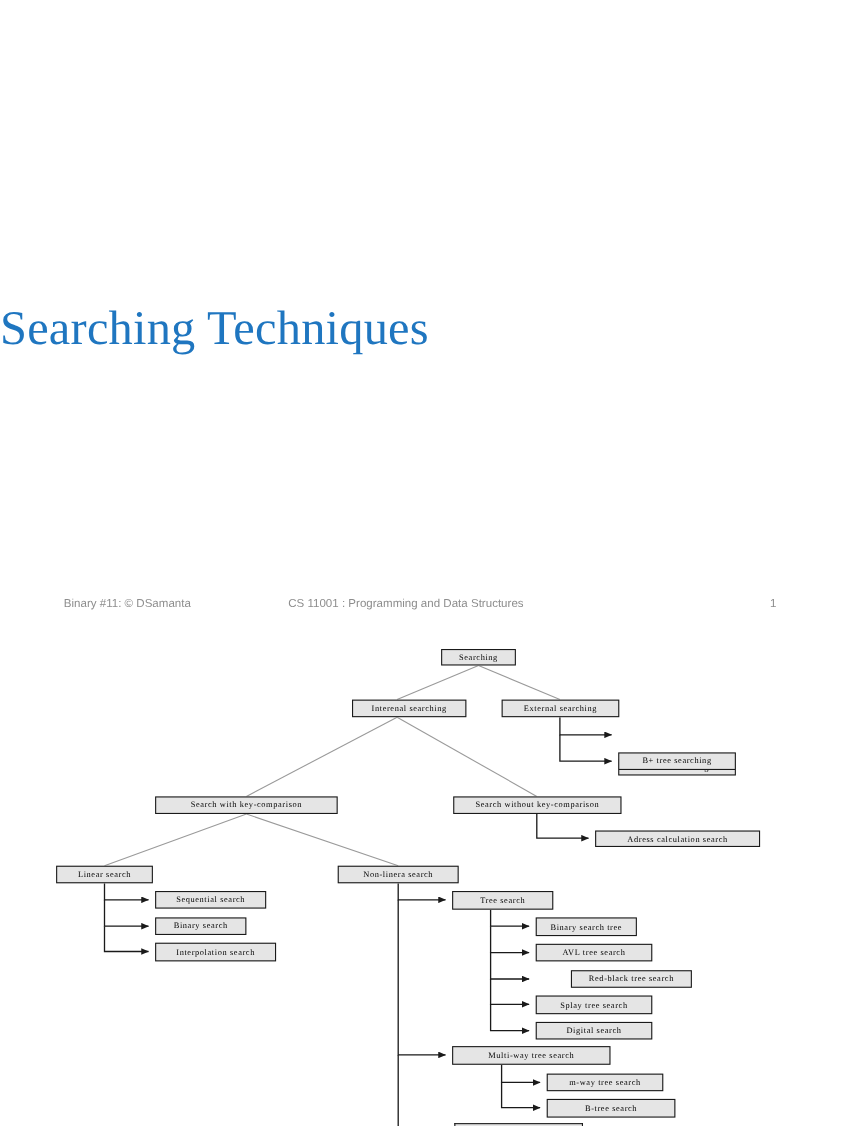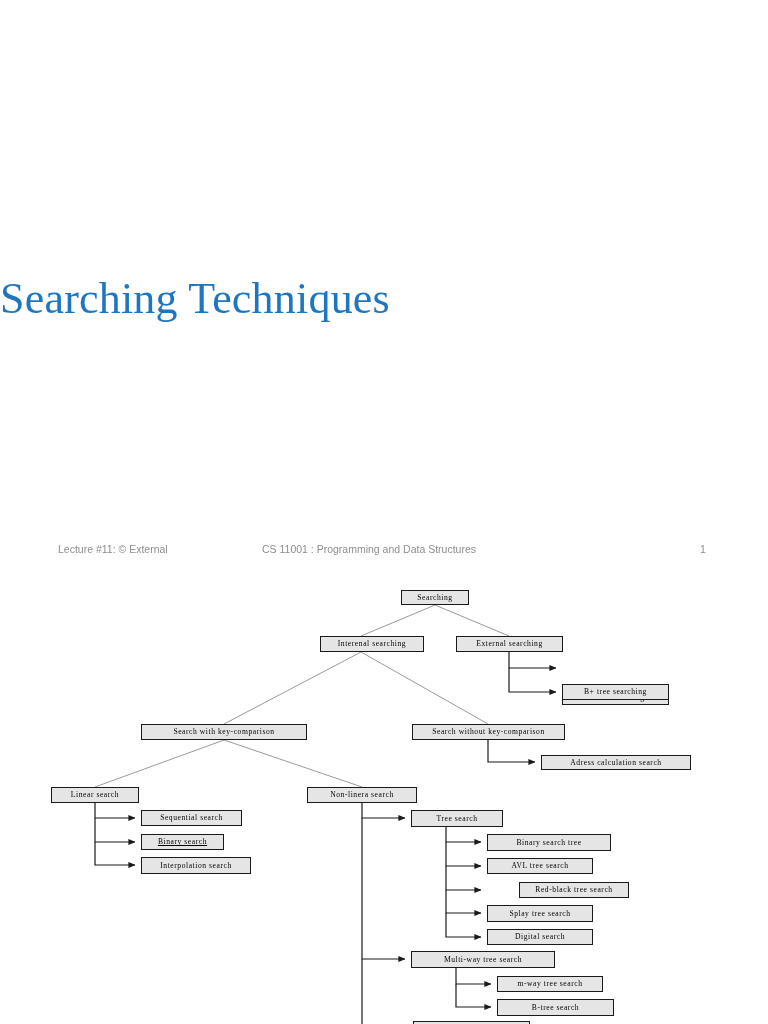--- a/index.html
+++ b/index.html
@@ -80,21 +80,21 @@
   .node.cut {
     border-bottom: none;
   }
 </style>
 </head>
 <body>
 
 <div id="slide-title">Searching Techniques</div>
 
 <div id="footer">
-  <span class="f-left">Lecture #11: © External</span>
+  <span class="f-left">Binary #11: © DSamanta</span>
   <span class="f-center">CS 11001 : Programming and Data Structures</span>
   <span class="f-right">1</span>
 </div>
 
 <div id="diagram">
 
   <svg id="diagram-svg" viewBox="0 0 768 1024" xmlns="http://www.w3.org/2000/svg">
     <defs>
       <marker id="arrowhead" markerWidth="7" markerHeight="6" refX="6.6" refY="3" orient="auto" markerUnits="userSpaceOnUse">
         <path d="M0,0 L7,3 L0,6 Z" fill="#1a1a1a"></path>
@@ -143,24 +143,24 @@
   <div class="node" style="left:320px; top:636px;  width:104px; height:16px;">Interenal searching</div>
   <div class="node" style="left:456px; top:636px;  width:107px; height:16px;">External searching</div>
   <div class="node" style="left:562px; top:661px;  width:107px; height:15px;margin-top:29px;">B tree searching</div>
   <div class="node" style="left:562px; top:684px;  width:107px; height:16px;">B+ tree searching</div>
   <div class="node" style="left:141px; top:724px; width:166px; height:16px;">Search with key-comparison</div>
   <div class="node" style="left:412px; top:724px; width:153px; height:16px;">Search without key-comparison</div>
   <div class="node" style="left:541px; top:755px; width:150px; height:15px;">Adress calculation search</div>
   <div class="node" style="left:51px;  top:787px;  width:88px;  height:16px;">Linear search</div>
   <div class="node" style="left:307px; top:787px;  width:110px; height:16px;">Non-linera search</div>
   <div class="node" style="left:141px; top:810px;  width:101px; height:16px;">Sequential search</div>
-  <div class="node" style="left:141px; top:834px;  width:83px;  height:16px;text-decoration:underline;">Binary search</div>
+  <div class="node" style="left:141px; top:834px;  width:83px;  height:16px;">Binary search</div>
   <div class="node" style="left:141px; top:857px;  width:110px; height:17px;">Interpolation search</div>
   <div class="node" style="left:411px; top:810px;  width:92px;  height:17px;">Tree search</div>
-  <div class="node" style="left:487px; top:834px;  width:124px; height:17px;text-align:right;">Binary search tree</div>
+  <div class="node" style="left:487px; top:834px;  width:92px; height:17px;text-align:right;">Binary search tree</div>
   <div class="node" style="left:487px; top:858px;  width:106px; height:16px;">AVL tree search</div>
   <div class="node" style="left:487px; top:882px; width:110px; height:16px;margin-left:32px;">Red-black tree search</div>
   <div class="node" style="left:487px; top:905px;  width:106px; height:17px;">Splay tree search</div>
   <div class="node" style="left:487px; top:929px;  width:106px; height:16px;">Digital search</div>
   <div class="node" style="left:411px; top:951px; width:144px; height:17px;">Multi-way tree search</div>
   <div class="node" style="left:497px; top:976px;  width:106px; height:16px;">m-way tree search</div>
   <div class="node" style="left:497px; top:999px;  width:117px; height:17px;">B-tree search</div>
   <div class="node cut" style="left:413px; top:1021px; width:117px; height:6px;"></div>
 
 </div>

